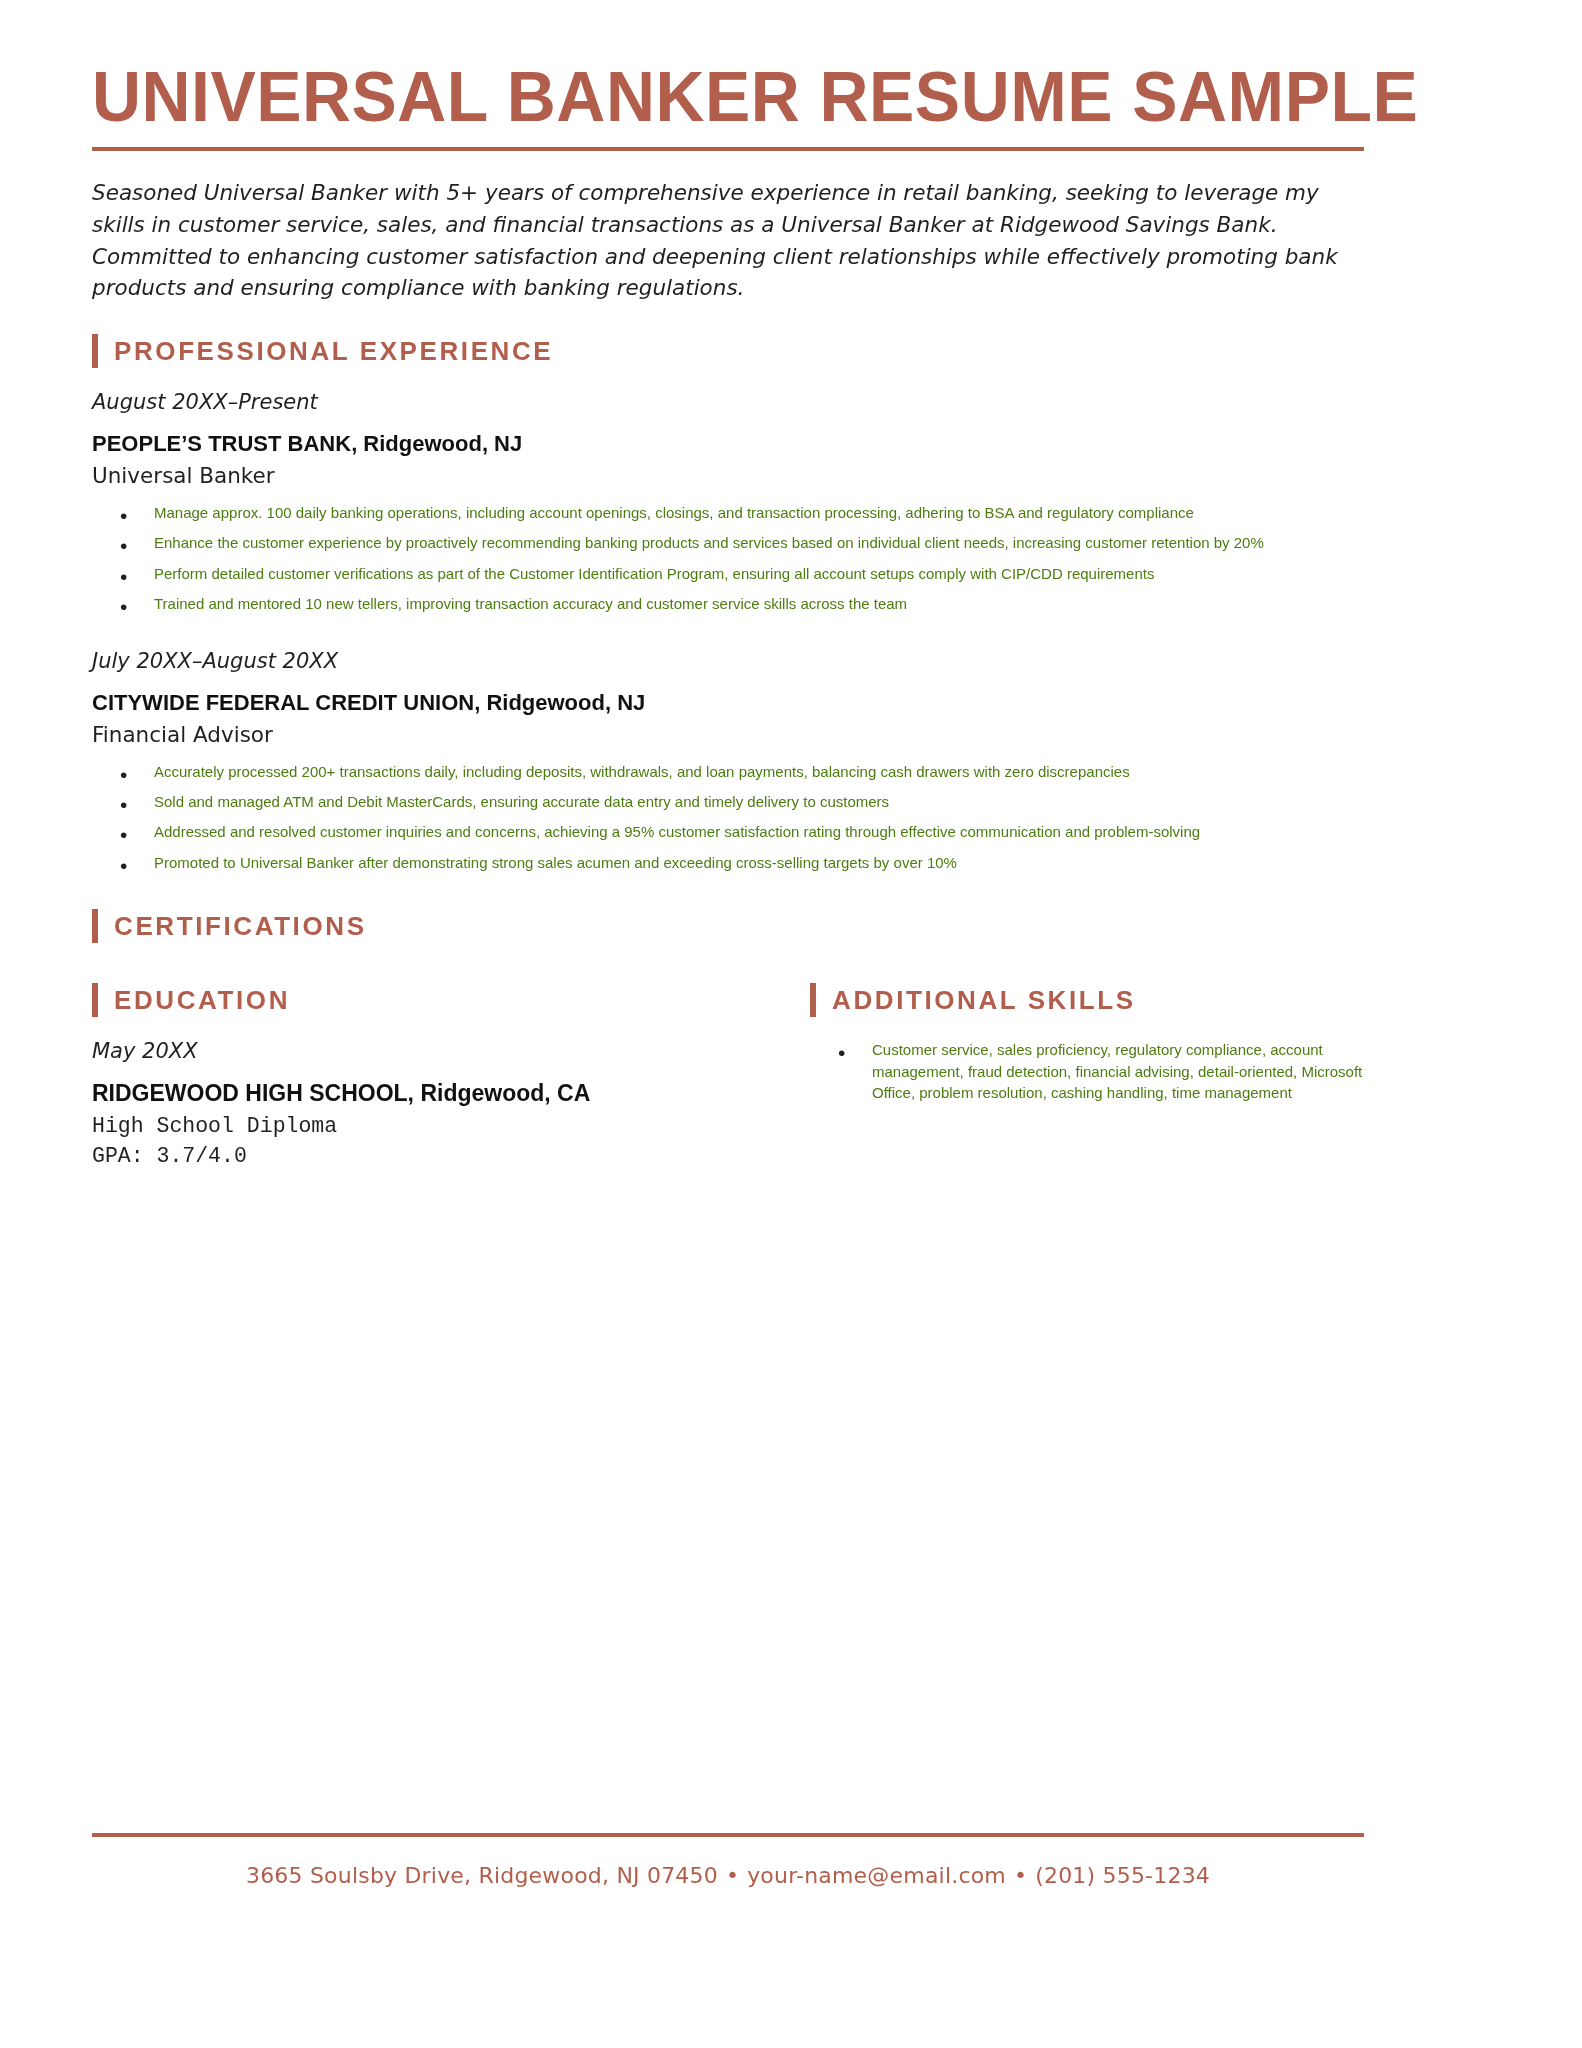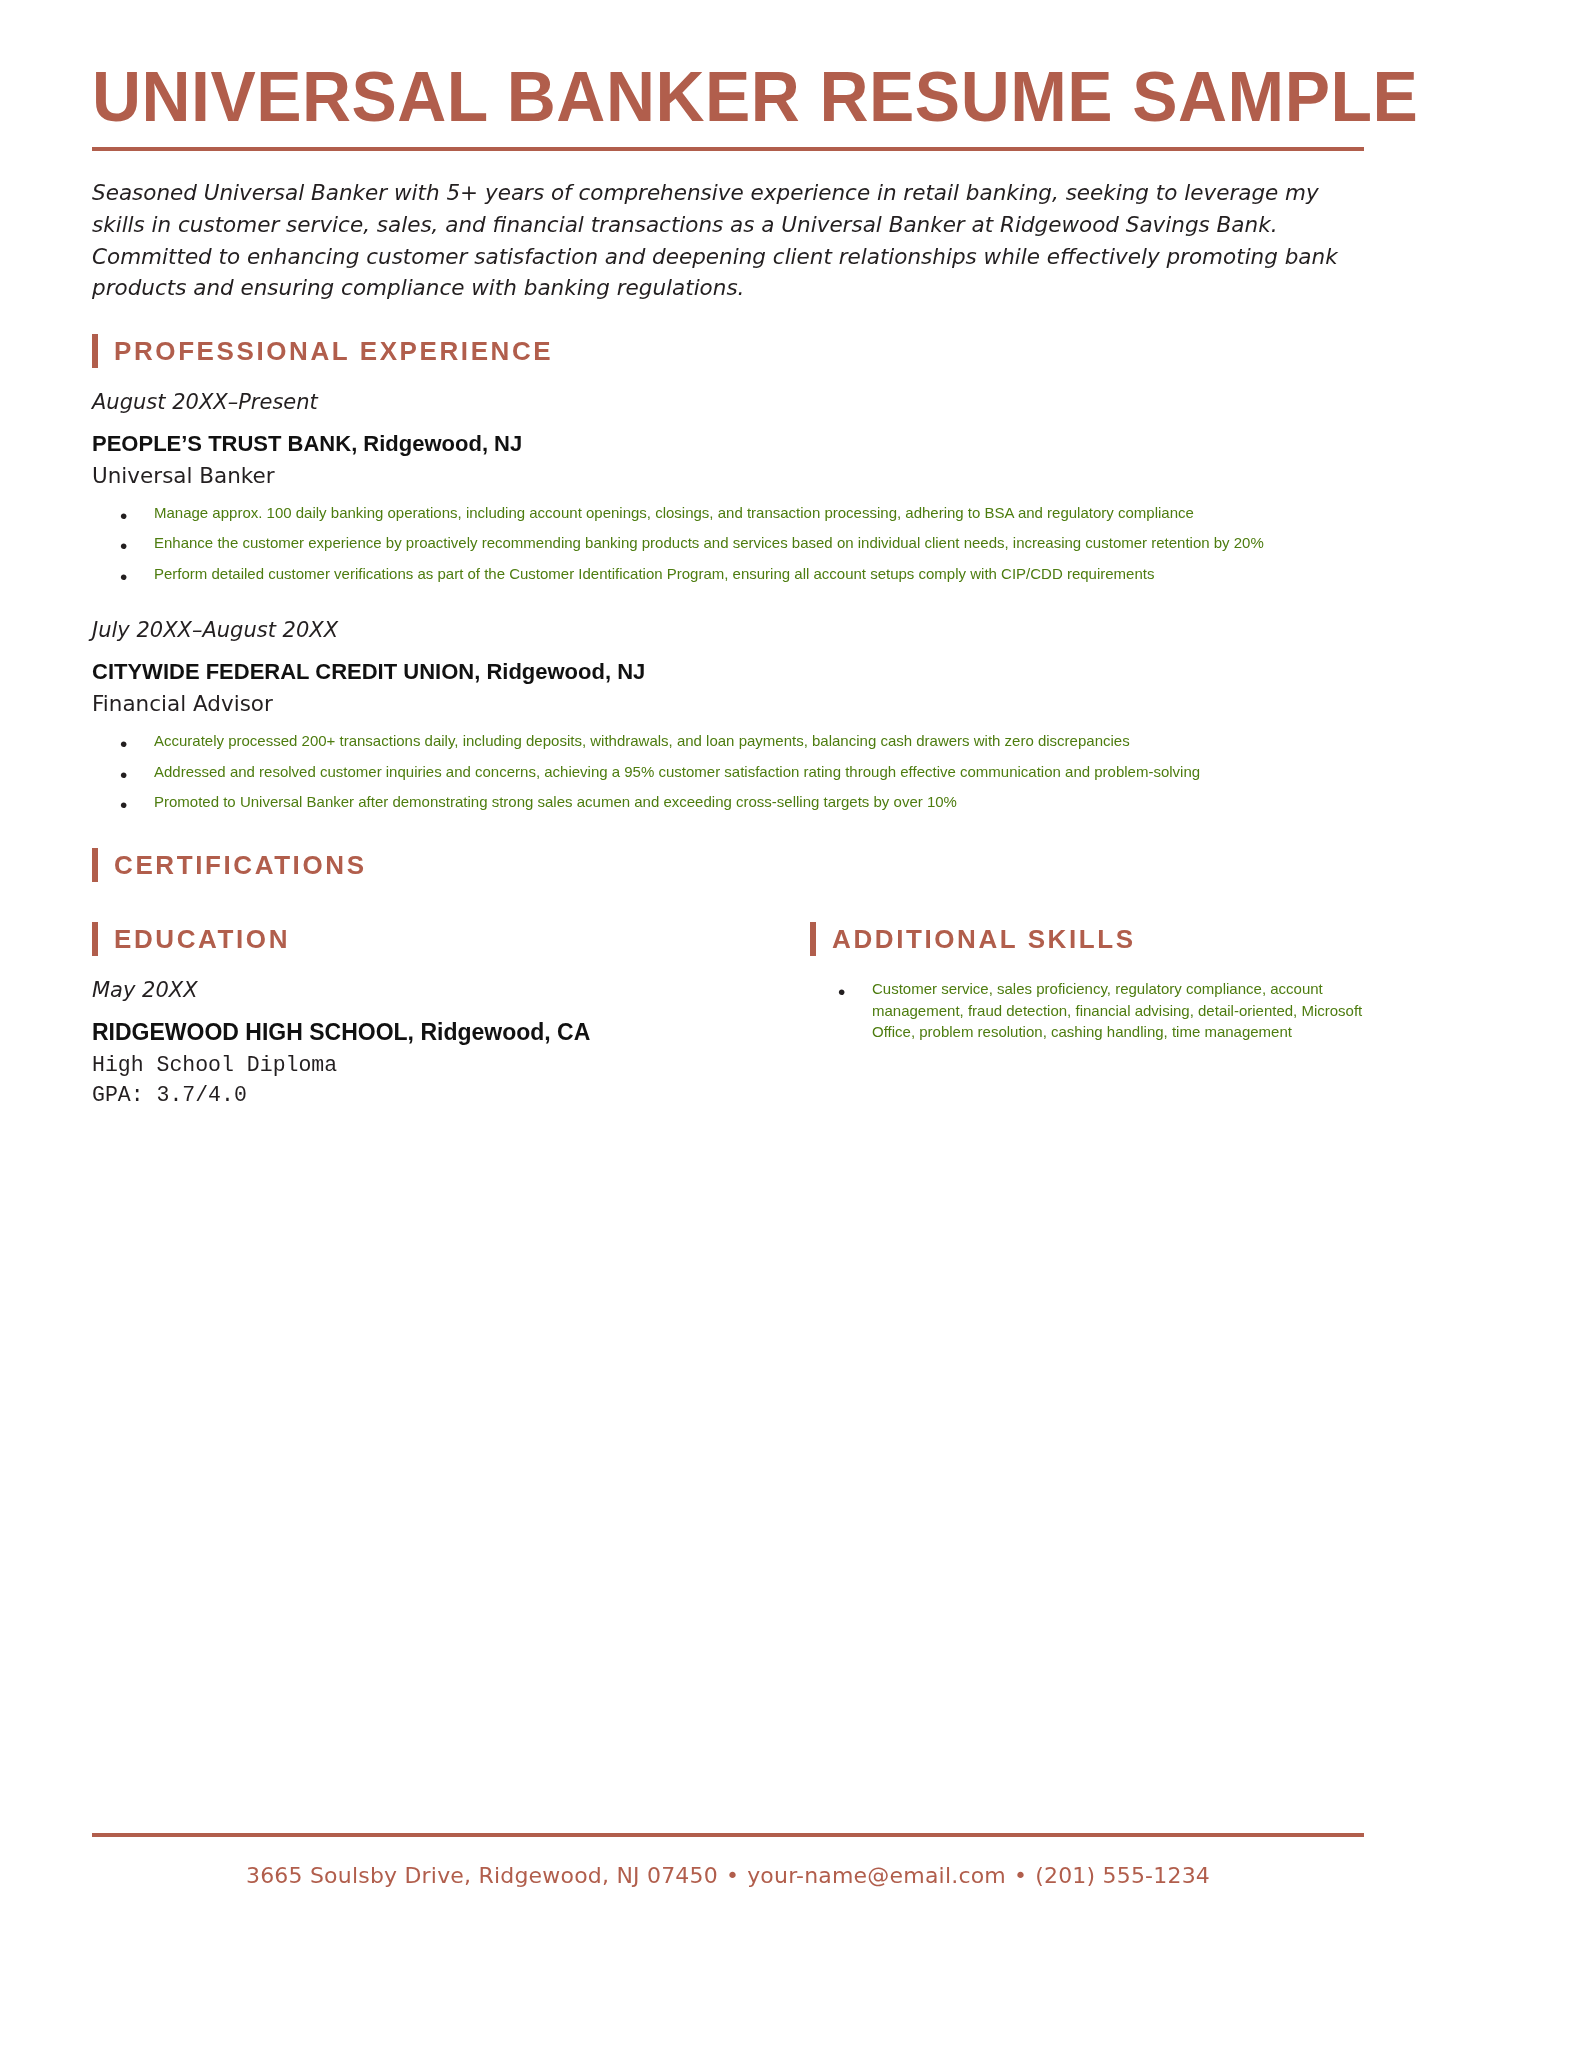--- a/index.html
+++ b/index.html
@@ -195,29 +195,31 @@
     </div>
 
     <div class="job">
       <div class="job-date">August 20XX–Present</div>
       <div class="job-company">PEOPLE’S TRUST BANK, Ridgewood, NJ</div>
       <div class="job-role">Universal Banker</div>
       <ul class="bullets">
         <li>Manage approx. 100 daily banking operations, including account openings, closings, and transaction processing, adhering to BSA and regulatory compliance</li>
         <li>Enhance the customer experience by proactively recommending banking products and services based on individual client needs, increasing customer retention by 20%</li>
         <li>Perform detailed customer verifications as part of the Customer Identification Program, ensuring all account setups comply with CIP/CDD requirements</li>
+        <li>Trained and mentored 10 new tellers, improving transaction accuracy and customer service skills across the team</li>
       </ul>
     </div>
 
     <div class="job">
       <div class="job-date">July 20XX–August 20XX</div>
       <div class="job-company">CITYWIDE FEDERAL CREDIT UNION, Ridgewood, NJ</div>
       <div class="job-role">Financial Advisor</div>
       <ul class="bullets">
         <li>Accurately processed 200+ transactions daily, including deposits, withdrawals, and loan payments, balancing cash drawers with zero discrepancies</li>
+        <li>Sold and managed ATM and Debit MasterCards, ensuring accurate data entry and timely delivery to customers</li>
         <li>Addressed and resolved customer inquiries and concerns, achieving a 95% customer satisfaction rating through effective communication and problem-solving</li>
         <li>Promoted to Universal Banker after demonstrating strong sales acumen and exceeding cross-selling targets by over 10%</li>
       </ul>
     </div>
   </div>
 
   <div class="cert-section">
     <div class="section-head">
       <span class="section-bar"></span>
       <span class="section-title">CERTIFICATIONS</span>

